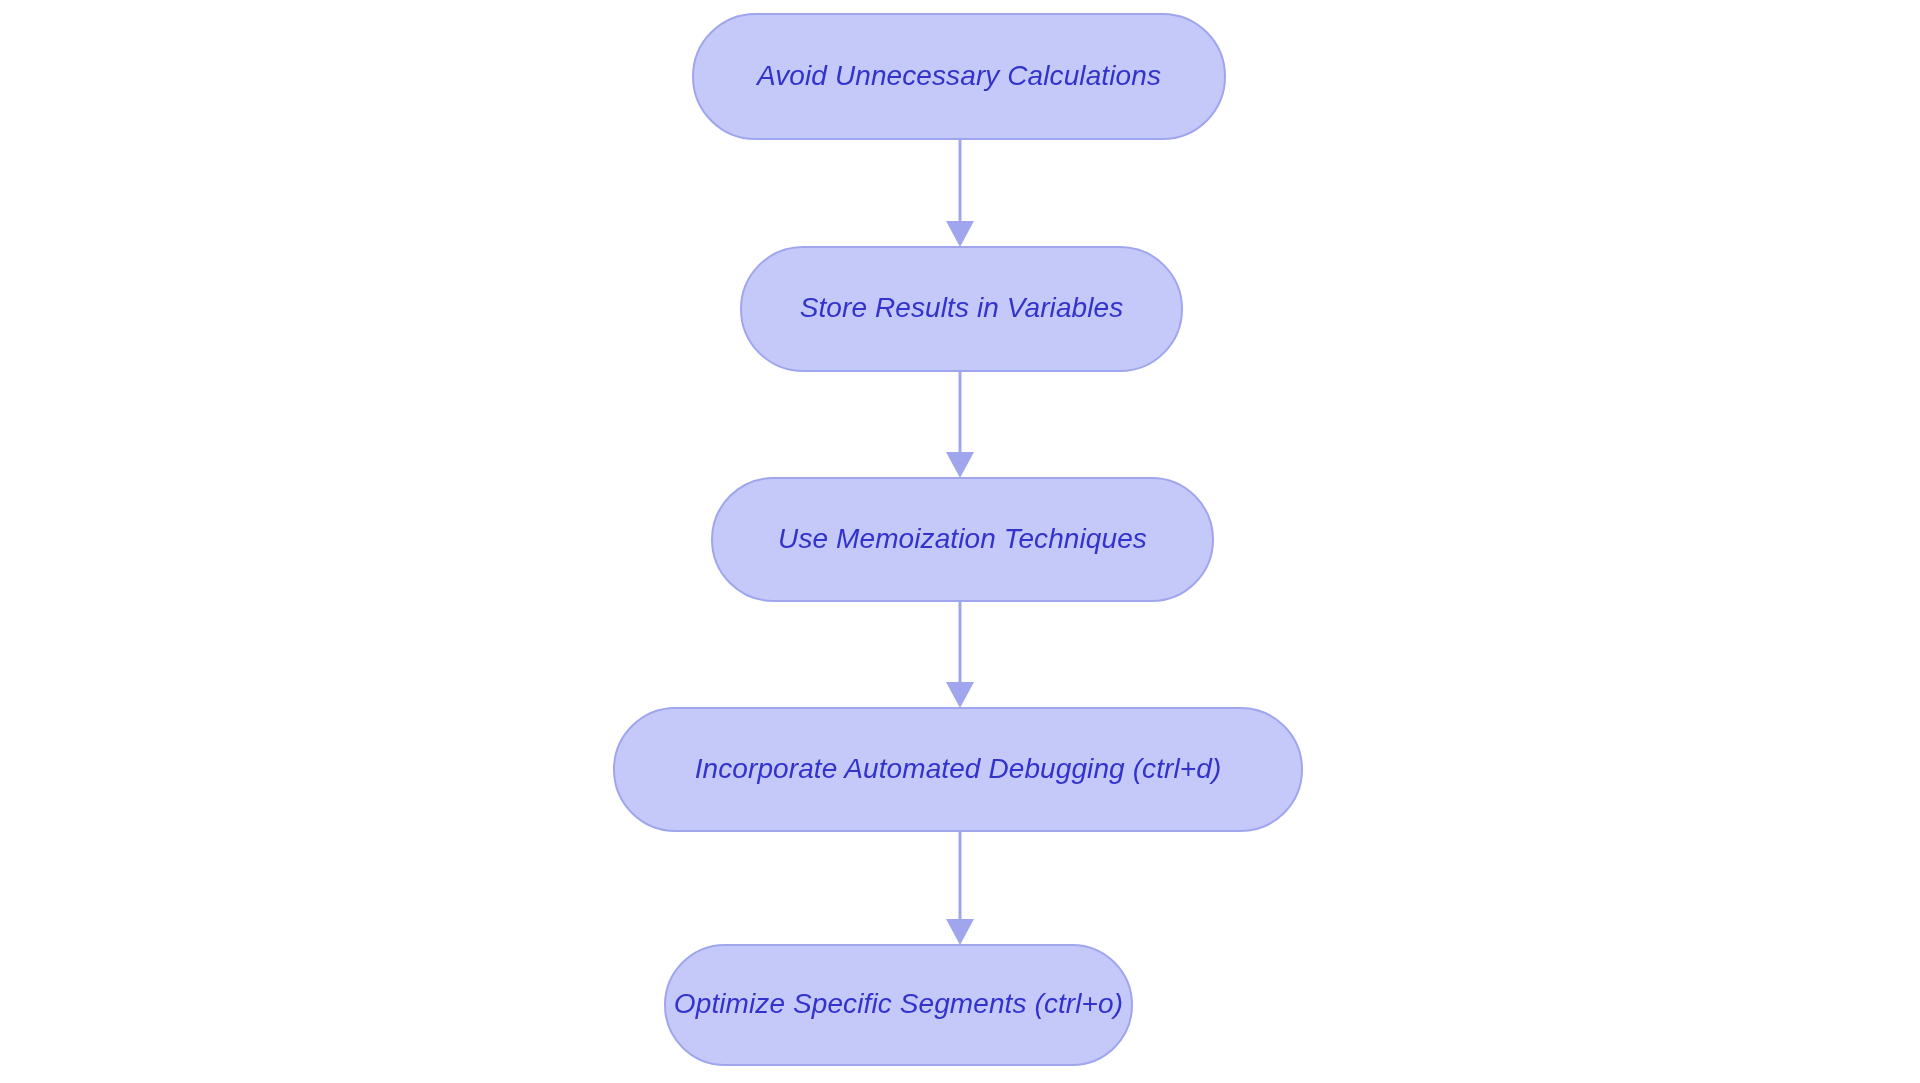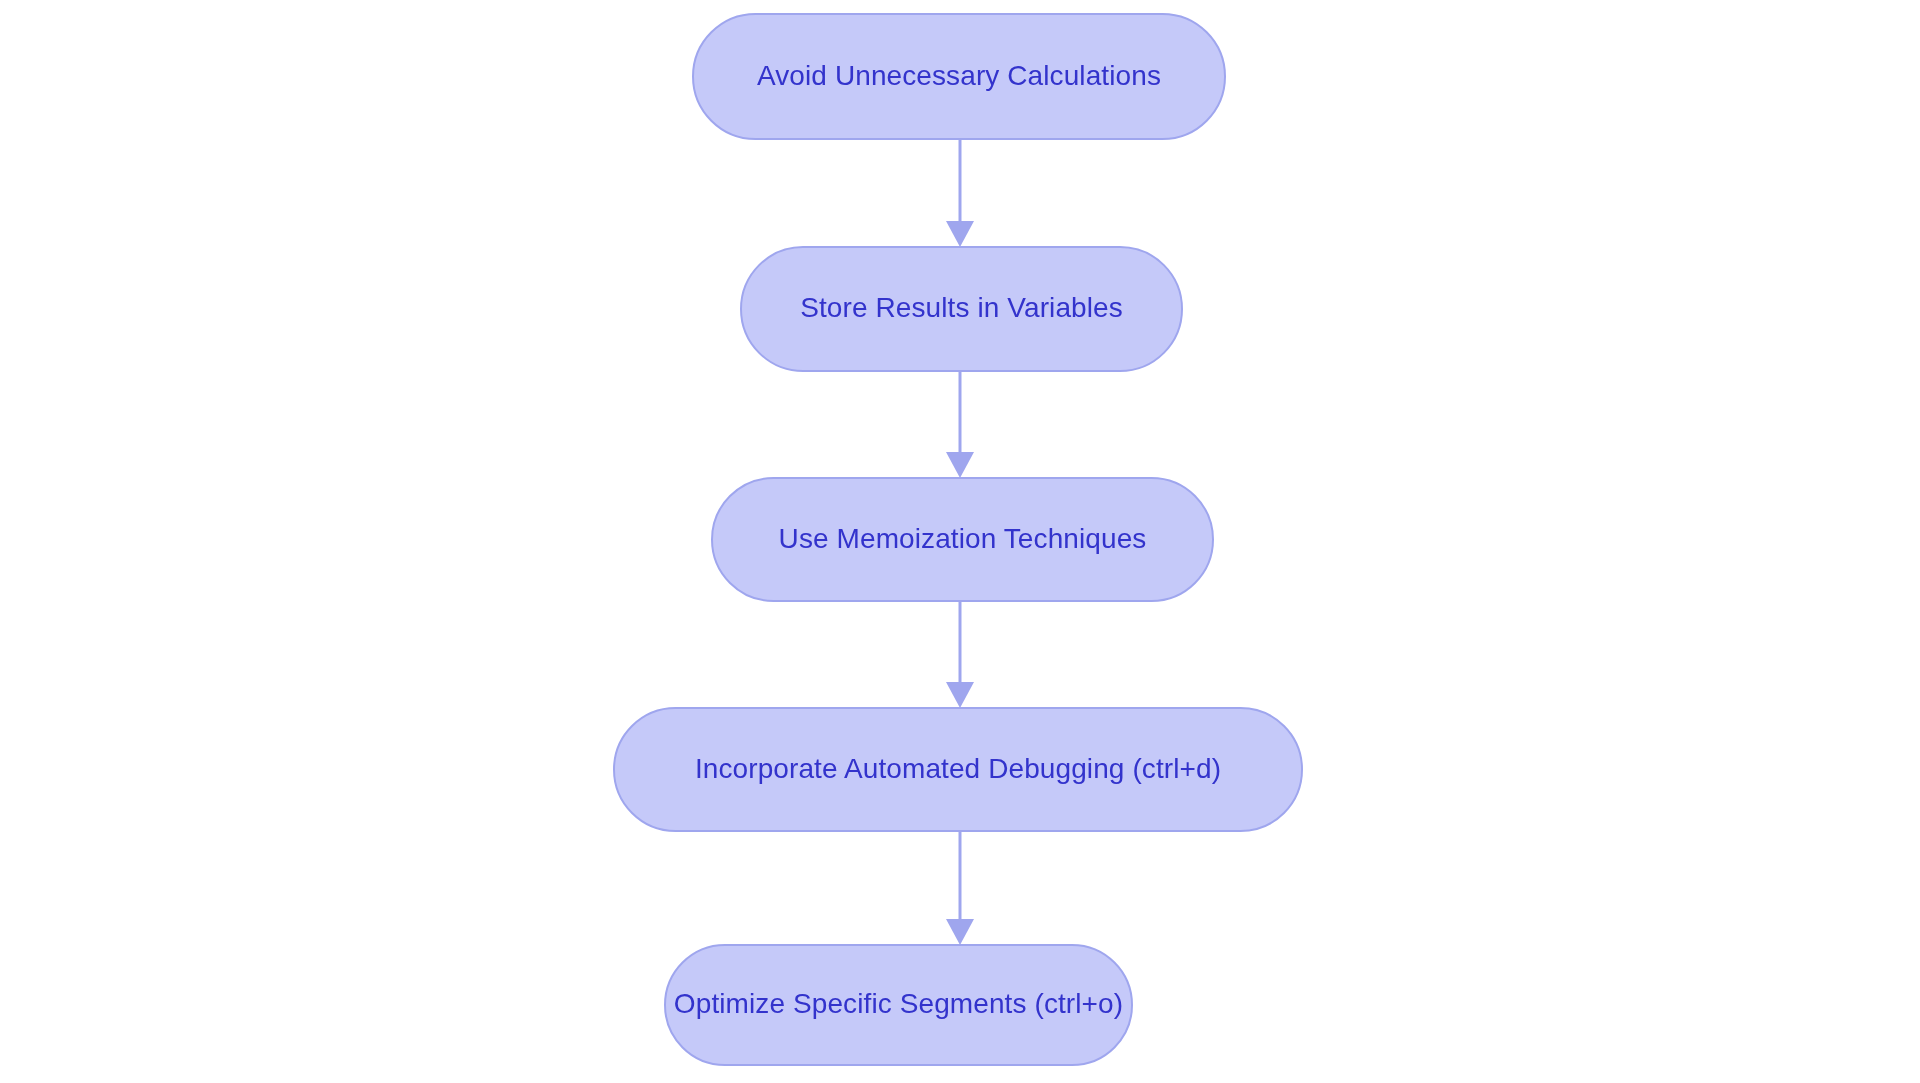--- a/index.html
+++ b/index.html
@@ -9,20 +9,21 @@
   }
   body {
     font-family: "Liberation Sans", sans-serif;
   }
   #canvas {
     position: relative;
     width: 1920px;
     height: 1083px;
     background: #ffffff;
     overflow: hidden;
+    font-style: italic;
   }
   #flow-svg {
     position: absolute;
     left: 0;
     top: 0;
     width: 1920px;
     height: 1083px;
   }
   .node-rect {
     fill: #c5c9f9;

